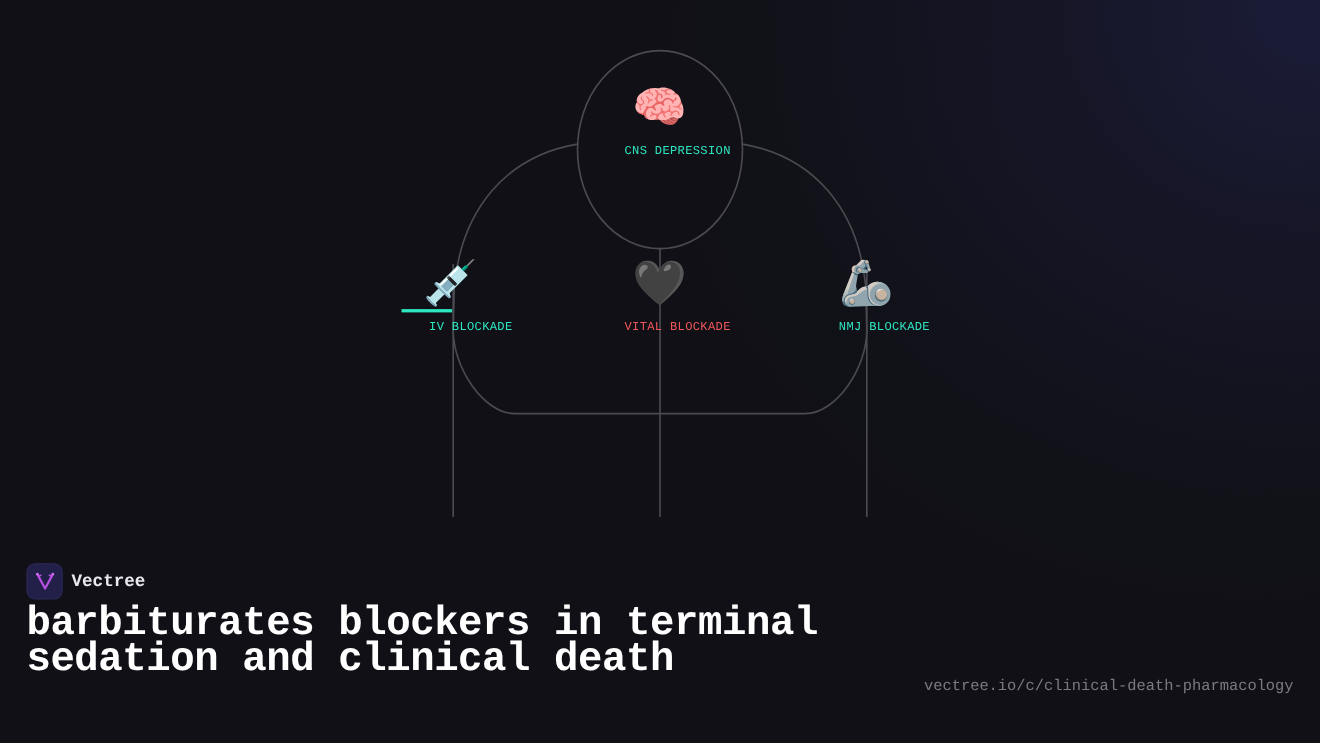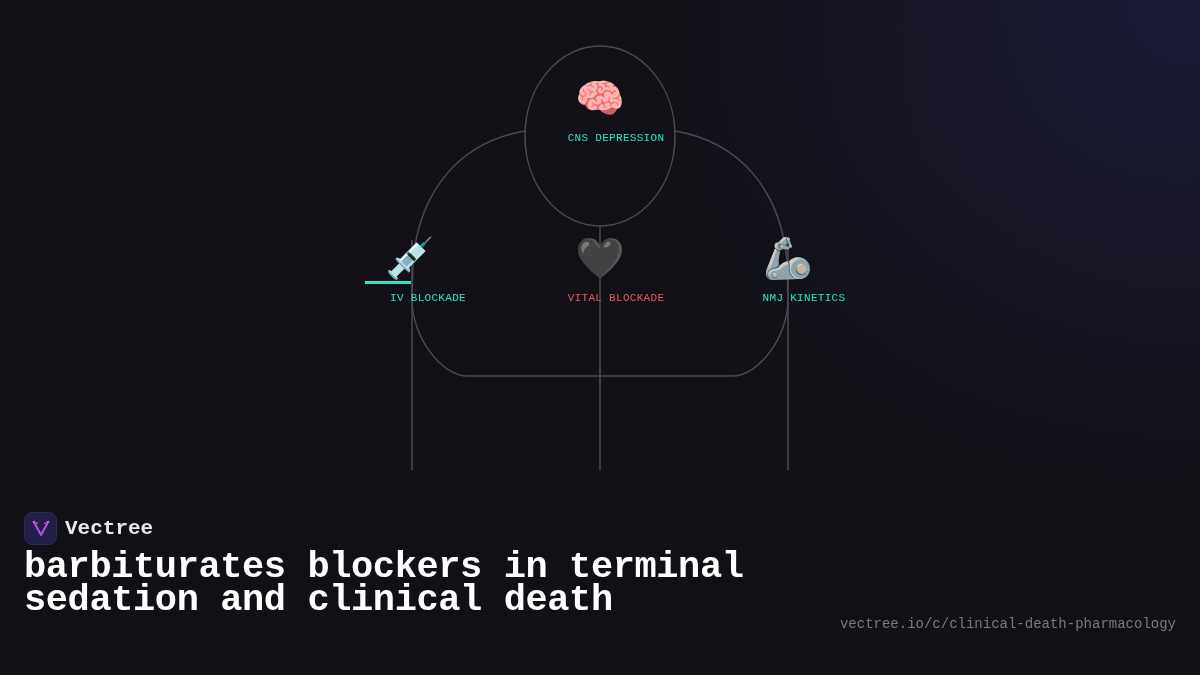--- a/index.html
+++ b/index.html
@@ -68,21 +68,21 @@
     background: #221f48;
     border: 1px solid #2c2a5a;
     box-sizing: border-box;
     display: flex;
     align-items: center;
     justify-content: center;
   }
   .brand-name {
     font-family: "Liberation Mono", "DejaVu Sans Mono", monospace;
     font-weight: bold;
-    font-size: 21px;
+    font-size: 16px;
     color: #e8e8ee;
   }
   .title {
     position: absolute;
     left: 24px;
     top: 551px;
     width: 800px;
     margin: 0;
     font-family: "Liberation Mono", "DejaVu Sans Mono", monospace;
     font-weight: bold;
@@ -129,21 +129,21 @@
   <div class="label teal" style="left:600px; top:138px;">CNS DEPRESSION</div>
 
   <div class="emoji" style="left:410px; top:258px;">💉</div>
   <div class="progress-bar"></div>
   <div class="label teal" style="left:412px; top:298px;">IV BLOCKADE</div>
 
   <div class="emoji" style="left:600px; top:258px;">🖤</div>
   <div class="label red" style="left:600px; top:298px;">VITAL BLOCKADE</div>
 
   <div class="emoji" style="left:788px; top:258px;">🦾</div>
-  <div class="label teal" style="left:788px; top:298px;">NMJ KINETICS</div>
+  <div class="label teal" style="left:788px; top:298px;">NMJ BLOCKADE</div>
 
   <div class="brand">
     <div class="brand-logo">
       <svg width="20" height="20" viewBox="0 0 20 20">
         <path d="M4 5 L10 16 L16 5" fill="none" stroke="#b84fe0" stroke-width="2" stroke-linecap="round" stroke-linejoin="round"></path>
         <path d="M4 5 L3 3 M4 5 L6 4 M16 5 L17 3 M16 5 L14 4" fill="none" stroke="#b84fe0" stroke-width="1.6" stroke-linecap="round"></path>
         <circle cx="3" cy="3" r="1.3" fill="#c76af0"></circle>
         <circle cx="17" cy="3" r="1.3" fill="#c76af0"></circle>
       </svg>
     </div>

